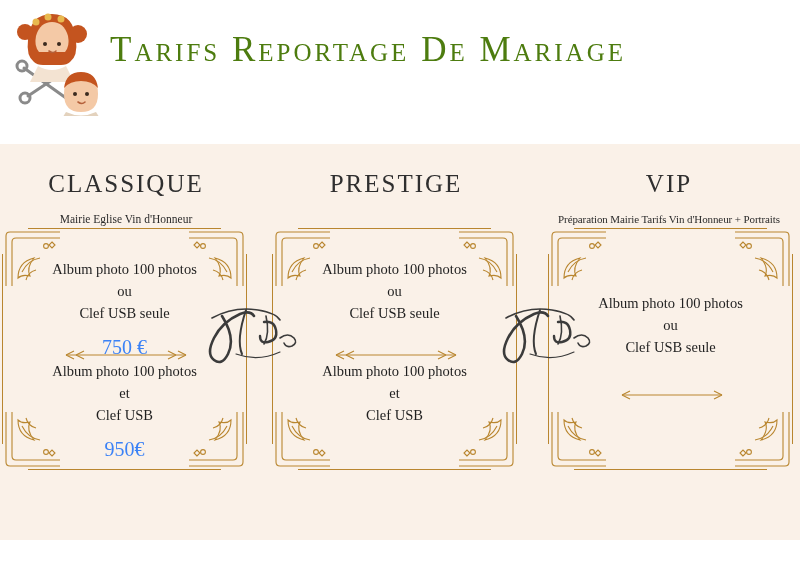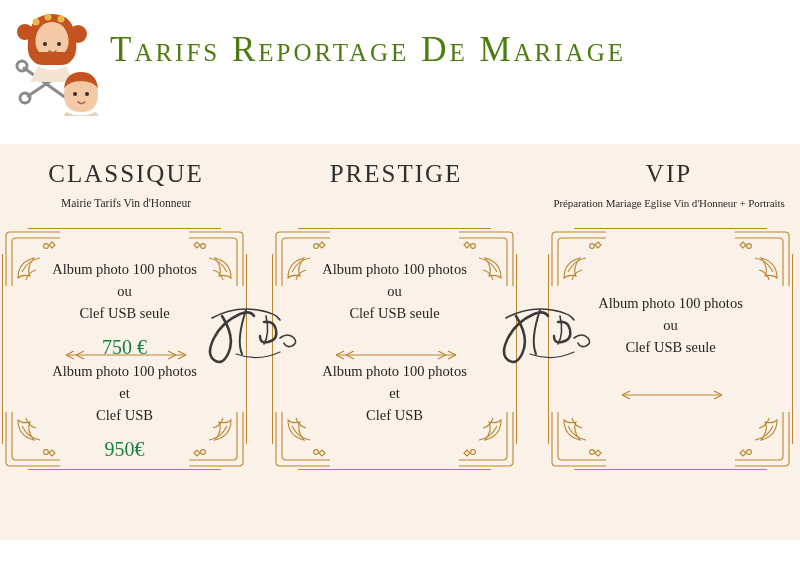--- a/index.html
+++ b/index.html
@@ -78,21 +78,21 @@
   .col-1 { left: 2px;   width: 248px; }
   .col-2 { left: 272px; width: 248px; }
   .col-3 { left: 540px; width: 258px; }
 
   .col-title {
     font-size: 25px;
     letter-spacing: 2px;
     color: #2f2f2f;
     font-variant: small-caps;
     text-transform: uppercase;
-    margin: 2px;
+    margin: 12px;
     line-height: 34px;
     white-space: nowrap;
   }
   .col-sub {
     font-size: 11.5px;
     color: #2b2b2b;
     margin-top: 6px;
     white-space: nowrap;
   }
   .col-1 .col-sub { font-size: 11.5px; }
@@ -135,21 +135,21 @@
     text-align: center;
   }
   .offer .line {
     font-size: 14.5px;
     line-height: 22px;
     color: #1f1f1f;
   }
   .offer .price {
     font-size: 20px;
     line-height: 30px;
-    color: #15803d;
+    color: #3b82f6;
     margin-top: 8px;
   }
 
   
   .offer-a { top: 30px; }
   .offer-b { top: 132px; }
 
   .offer-a-3 { top: 64px; }
 
   
@@ -220,30 +220,30 @@
       </svg>
     </div>
 
     <div class="page-title">Tarifs Reportage de Mariage</div>
   </div>
 
   <div class="columns">
 
     <div class="col col-1">
       <div class="col-title">CLASSIQUE</div>
-      <div class="col-sub">Mairie Tarifs Vin d'Honneur</div>
+      <div class="col-sub">Mairie Eglise Vin d'Honneur</div>
     </div>
 
     <div class="col col-2">
       <div class="col-title">PRESTIGE</div>
     </div>
 
     <div class="col col-3">
       <div class="col-title">VIP</div>
-      <div class="col-sub">Préparation Mariage Eglise Vin d'Honneur + Portraits</div>
+      <div class="col-sub">Préparation Mairie Tarifs Vin d'Honneur + Portraits</div>
     </div>
   </div>
 
   <div class="frame frame-1">
     <div class="edge top"></div>
     <div class="edge bottom"></div>
     <div class="edge left"></div>
     <div class="edge right"></div>
 
     <div class="corner tl">

